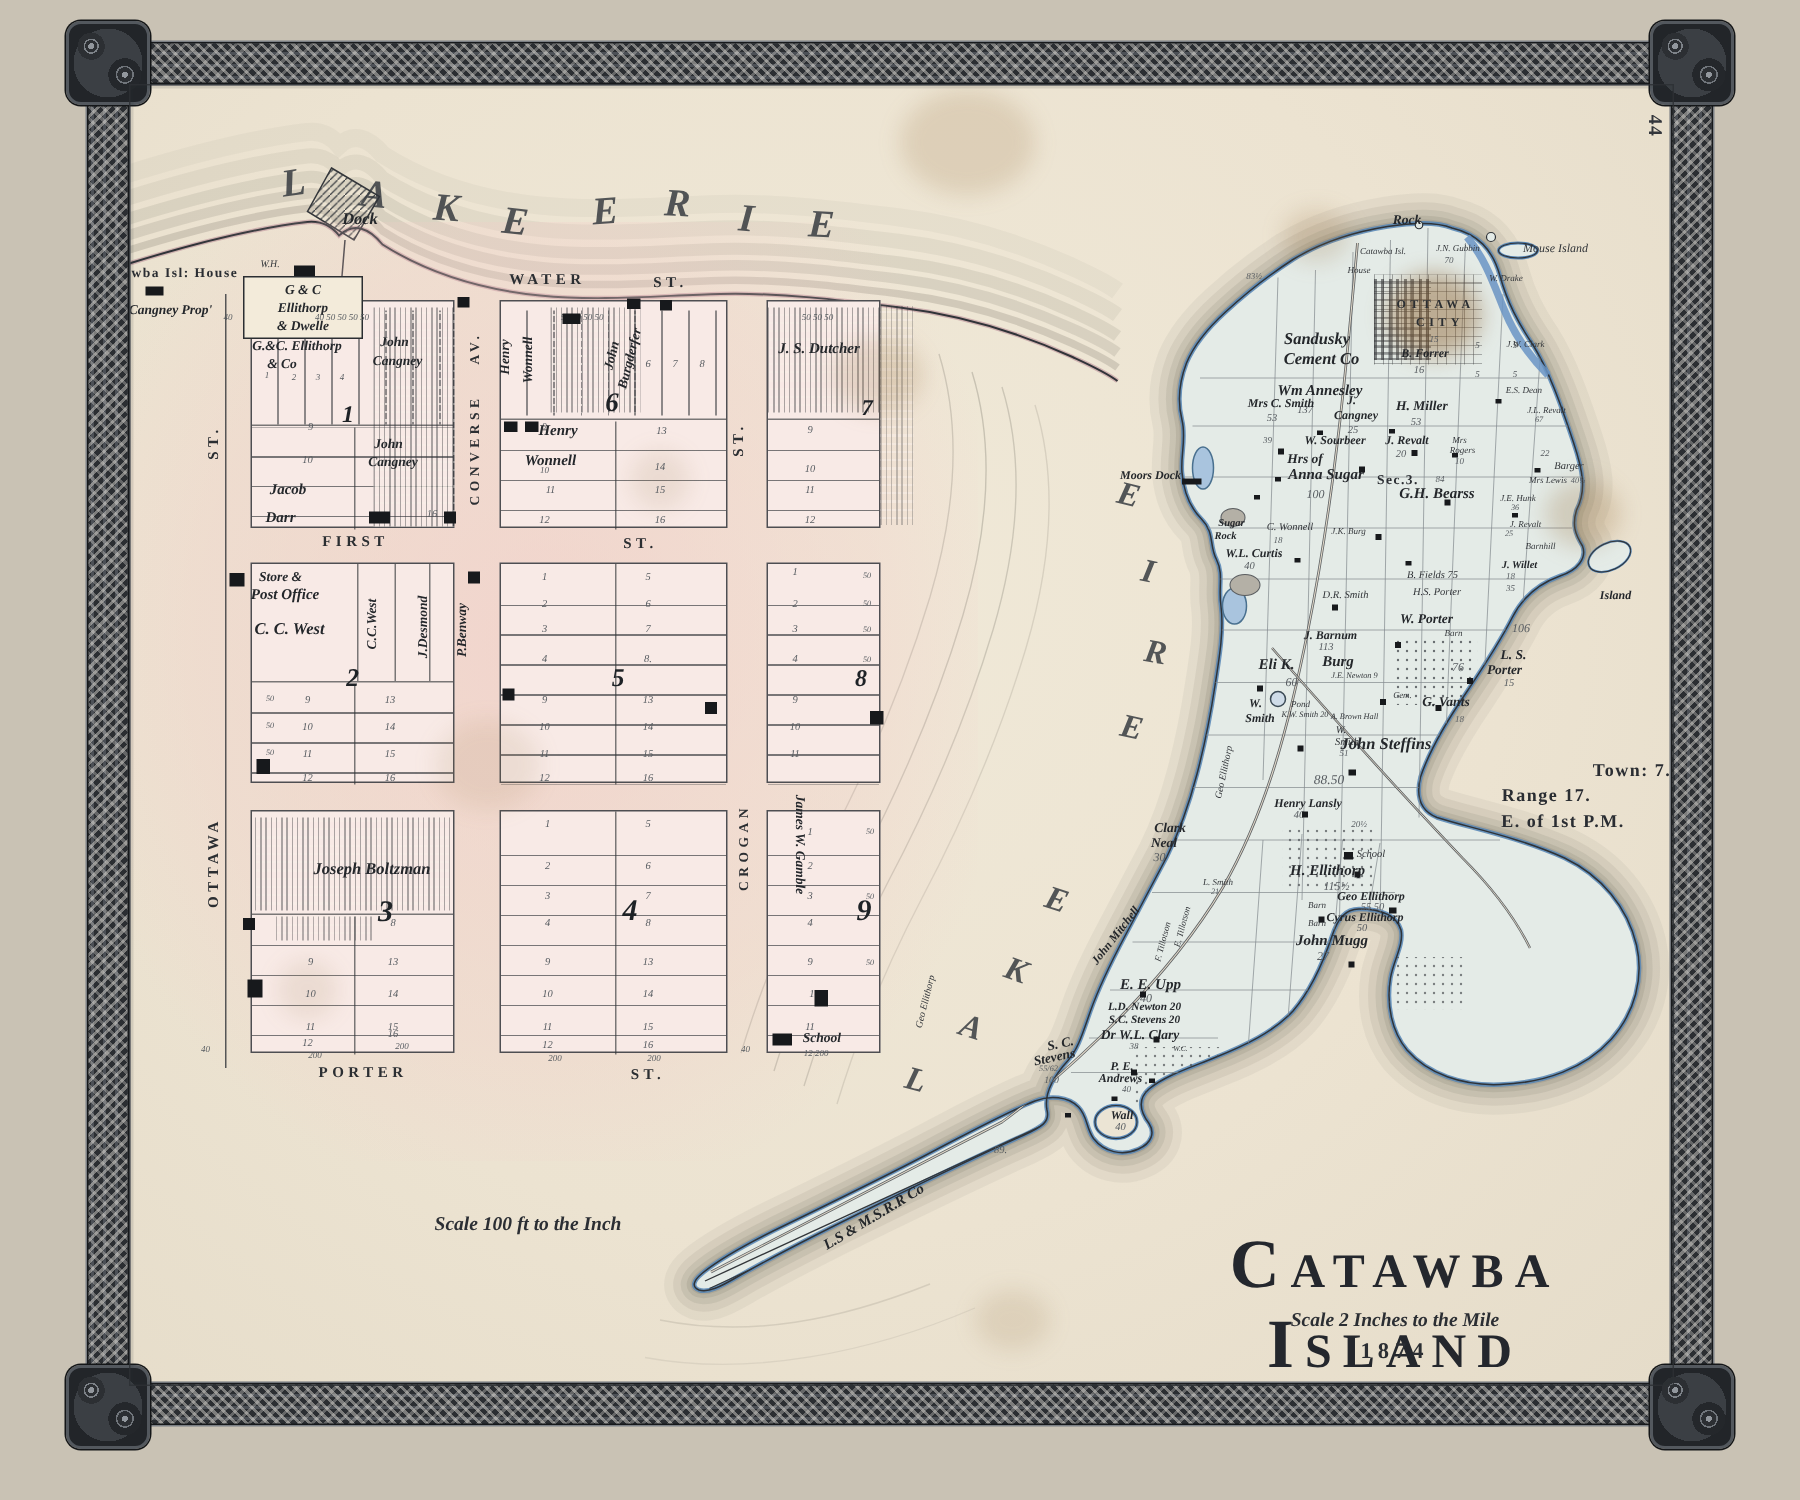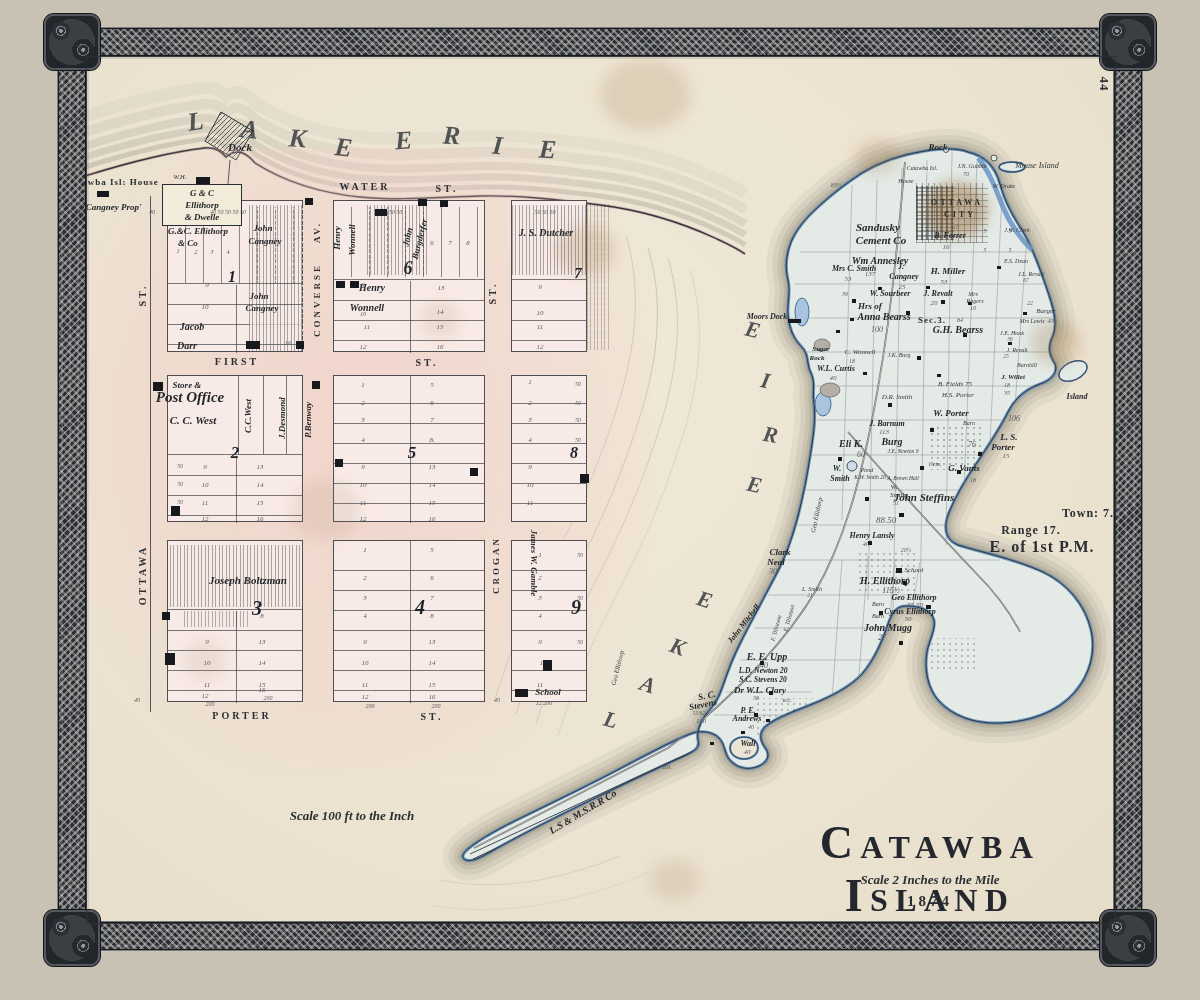--- a/index.html
+++ b/index.html
@@ -306,21 +306,21 @@
       <span class="lbl c-num" style="left: 440px; top: 327px; font-size: 7px; transform: translate(-50%, -50%) rotate(0deg);">15</span>
       <span class="lbl c-num" style="left: 440px; top: 347px; font-size: 7px; transform: translate(-50%, -50%) rotate(0deg);">16</span>
       <span class="lbl c-num" style="left: 367px; top: 327px; font-size: 7px; transform: translate(-50%, -50%) rotate(0deg);">11</span>
       <span class="lbl c-num" style="left: 363px; top: 347px; font-size: 7px; transform: translate(-50%, -50%) rotate(0deg);">12</span>
       <span class="lbl c-name" style="left: 546px; top: 233px; font-size: 10px; transform: translate(-50%, -50%) rotate(0deg);">J. S. Dutcher</span>
       <span class="lbl c-num" style="left: 540px; top: 287px; font-size: 7px; transform: translate(-50%, -50%) rotate(0deg);">9</span>
       <span class="lbl c-num" style="left: 540px; top: 313px; font-size: 7px; transform: translate(-50%, -50%) rotate(0deg);">10</span>
       <span class="lbl c-num" style="left: 540px; top: 327px; font-size: 7px; transform: translate(-50%, -50%) rotate(0deg);">11</span>
       <span class="lbl c-num" style="left: 540px; top: 347px; font-size: 7px; transform: translate(-50%, -50%) rotate(0deg);">12</span>
       <span class="lbl c-name" style="left: 187px; top: 385px; font-size: 9px; transform: translate(-50%, -50%) rotate(0deg);">Store &amp;</span>
-      <span class="lbl c-name" style="left: 190px; top: 397px; font-size: 15px; transform: translate(-50%, -50%) rotate(0deg);">Post Office</span>
+      <span class="lbl c-name" style="left: 190px; top: 397px; font-size: 10px; transform: translate(-50%, -50%) rotate(0deg);">Post Office</span>
       <span class="lbl c-name" style="left: 193px; top: 420px; font-size: 11px; transform: translate(-50%, -50%) rotate(0deg);">C. C. West</span>
       <span class="lbl c-name" style="left: 248px; top: 416px; font-size: 9px; transform: translate(-50%, -50%) rotate(-90deg);">C.C.West</span>
       <span class="lbl c-name" style="left: 282px; top: 418px; font-size: 9px; transform: translate(-50%, -50%) rotate(-90deg);">J.Desmond</span>
       <span class="lbl c-name" style="left: 308px; top: 420px; font-size: 9px; transform: translate(-50%, -50%) rotate(-90deg);">P.Benway</span>
       <span class="lbl c-num" style="left: 205px; top: 467px; font-size: 7px; transform: translate(-50%, -50%) rotate(0deg);">9</span>
       <span class="lbl c-num" style="left: 260px; top: 467px; font-size: 7px; transform: translate(-50%, -50%) rotate(0deg);">13</span>
       <span class="lbl c-num" style="left: 205px; top: 485px; font-size: 7px; transform: translate(-50%, -50%) rotate(0deg);">10</span>
       <span class="lbl c-num" style="left: 260px; top: 485px; font-size: 7px; transform: translate(-50%, -50%) rotate(0deg);">14</span>
       <span class="lbl c-num" style="left: 205px; top: 503px; font-size: 7px; transform: translate(-50%, -50%) rotate(0deg);">11</span>
       <span class="lbl c-num" style="left: 260px; top: 503px; font-size: 7px; transform: translate(-50%, -50%) rotate(0deg);">15</span>
@@ -429,21 +429,21 @@
       <span class="lbl c-name" style="left: 948px; top: 271px; font-size: 9px; transform: translate(-50%, -50%) rotate(0deg);">H. Miller</span>
       <span class="lbl c-num" style="left: 944px; top: 282px; font-size: 7px; transform: translate(-50%, -50%) rotate(0deg);">53</span>
       <span class="lbl c-num" style="left: 845px; top: 294px; font-size: 6px; transform: translate(-50%, -50%) rotate(0deg);">39</span>
       <span class="lbl c-name" style="left: 890px; top: 294px; font-size: 8px; transform: translate(-50%, -50%) rotate(0deg);">W. Sourbeer</span>
       <span class="lbl c-name" style="left: 938px; top: 294px; font-size: 8px; transform: translate(-50%, -50%) rotate(0deg);">J. Revalt</span>
       <span class="lbl c-num" style="left: 934px; top: 303px; font-size: 7px; transform: translate(-50%, -50%) rotate(0deg);">20</span>
       <span class="lbl c-tiny" style="left: 973px; top: 294px; font-size: 6px; transform: translate(-50%, -50%) rotate(0deg);">Mrs</span>
       <span class="lbl c-tiny" style="left: 975px; top: 301px; font-size: 6px; transform: translate(-50%, -50%) rotate(0deg);">Rogers</span>
       <span class="lbl c-num" style="left: 973px; top: 308px; font-size: 6px; transform: translate(-50%, -50%) rotate(0deg);">10</span>
       <span class="lbl c-name" style="left: 870px; top: 306px; font-size: 9px; transform: translate(-50%, -50%) rotate(0deg);">Hrs of</span>
-      <span class="lbl c-name" style="left: 884px; top: 317px; font-size: 10px; transform: translate(-50%, -50%) rotate(0deg);">Anna Bearss</span>
+      <span class="lbl c-name" style="left: 884px; top: 317px; font-size: 10px; transform: translate(-50%, -50%) rotate(0deg);">Anna Sugar</span>
       <span class="lbl c-num" style="left: 877px; top: 330px; font-size: 8px; transform: translate(-50%, -50%) rotate(0deg);">100</span>
       <span class="lbl c-serifb" style="left: 932px; top: 320px; font-size: 9px; transform: translate(-50%, -50%) rotate(0deg);">Sec.3.</span>
       <span class="lbl c-num" style="left: 960px; top: 320px; font-size: 6px; transform: translate(-50%, -50%) rotate(0deg);">84</span>
       <span class="lbl c-name" style="left: 958px; top: 330px; font-size: 10px; transform: translate(-50%, -50%) rotate(0deg);">G.H. Bearss</span>
       <span class="lbl c-tiny" style="left: 1016px; top: 261px; font-size: 6px; transform: translate(-50%, -50%) rotate(0deg);">E.S. Dean</span>
       <span class="lbl c-tiny" style="left: 1031px; top: 274px; font-size: 6px; transform: translate(-50%, -50%) rotate(0deg);">J.L. Revalt</span>
       <span class="lbl c-num" style="left: 1026px; top: 281px; font-size: 5.5px; transform: translate(-50%, -50%) rotate(0deg);">67</span>
       <span class="lbl c-num" style="left: 1030px; top: 303px; font-size: 6px; transform: translate(-50%, -50%) rotate(0deg);">22</span>
       <span class="lbl c-tiny" style="left: 1046px; top: 311px; font-size: 7px; transform: translate(-50%, -50%) rotate(0deg);">Barger</span>
       <span class="lbl c-tiny" style="left: 1032px; top: 321px; font-size: 6px; transform: translate(-50%, -50%) rotate(0deg);">Mrs Lewis</span>
@@ -539,21 +539,21 @@
       <span class="lbl c-lake" style="left: 753px; top: 330px; font-size: 22px; transform: translate(-50%, -50%) rotate(14deg);">E</span>
       <span class="lbl c-lake" style="left: 766px; top: 381px; font-size: 22px; transform: translate(-50%, -50%) rotate(12deg);">I</span>
       <span class="lbl c-lake" style="left: 771px; top: 435px; font-size: 22px; transform: translate(-50%, -50%) rotate(10deg);">R</span>
       <span class="lbl c-lake" style="left: 755px; top: 485px; font-size: 22px; transform: translate(-50%, -50%) rotate(12deg);">E</span>
       <span class="lbl c-lake" style="left: 705px; top: 600px; font-size: 22px; transform: translate(-50%, -50%) rotate(18deg);">E</span>
       <span class="lbl c-lake" style="left: 678px; top: 647px; font-size: 22px; transform: translate(-50%, -50%) rotate(20deg);">K</span>
       <span class="lbl c-lake" style="left: 648px; top: 685px; font-size: 22px; transform: translate(-50%, -50%) rotate(18deg);">A</span>
       <span class="lbl c-lake" style="left: 611px; top: 720px; font-size: 22px; transform: translate(-50%, -50%) rotate(15deg);">L</span>
       <span class="lbl c-serifb" style="left: 1088px; top: 513px; font-size: 12px; transform: translate(-50%, -50%) rotate(0deg);">Town: 7.</span>
       <span class="lbl c-serifb" style="left: 1031px; top: 530px; font-size: 12px; transform: translate(-50%, -50%) rotate(0deg);">Range  17.</span>
-      <span class="lbl c-serifb" style="left: 1042px; top: 547px; font-size: 16px; transform: translate(-50%, -50%) rotate(0deg);">E. of 1st P.M.</span>
+      <span class="lbl c-serifb" style="left: 1042px; top: 547px; font-size: 12px; transform: translate(-50%, -50%) rotate(0deg);">E. of 1st P.M.</span>
       <div class="bsq" style="left: 153px; top: 382px; width: 10px; height: 9px;"></div>
       <div class="bsq" style="left: 312px; top: 381px; width: 8px; height: 8px;"></div>
       <div class="bsq" style="left: 171px; top: 506px; width: 9px; height: 10px;"></div>
       <div class="bsq" style="left: 335px; top: 459px; width: 8px; height: 8px;"></div>
       <div class="bsq" style="left: 470px; top: 468px; width: 8px; height: 8px;"></div>
       <div class="bsq" style="left: 580px; top: 474px; width: 9px; height: 9px;"></div>
       <div class="bsq" style="left: 162px; top: 612px; width: 8px; height: 8px;"></div>
       <div class="bsq" style="left: 165px; top: 653px; width: 10px; height: 12px;"></div>
       <div class="bsq" style="left: 515px; top: 689px; width: 13px; height: 8px;"></div>
       <div class="bsq" style="left: 246px; top: 341px; width: 14px; height: 8px;"></div>

